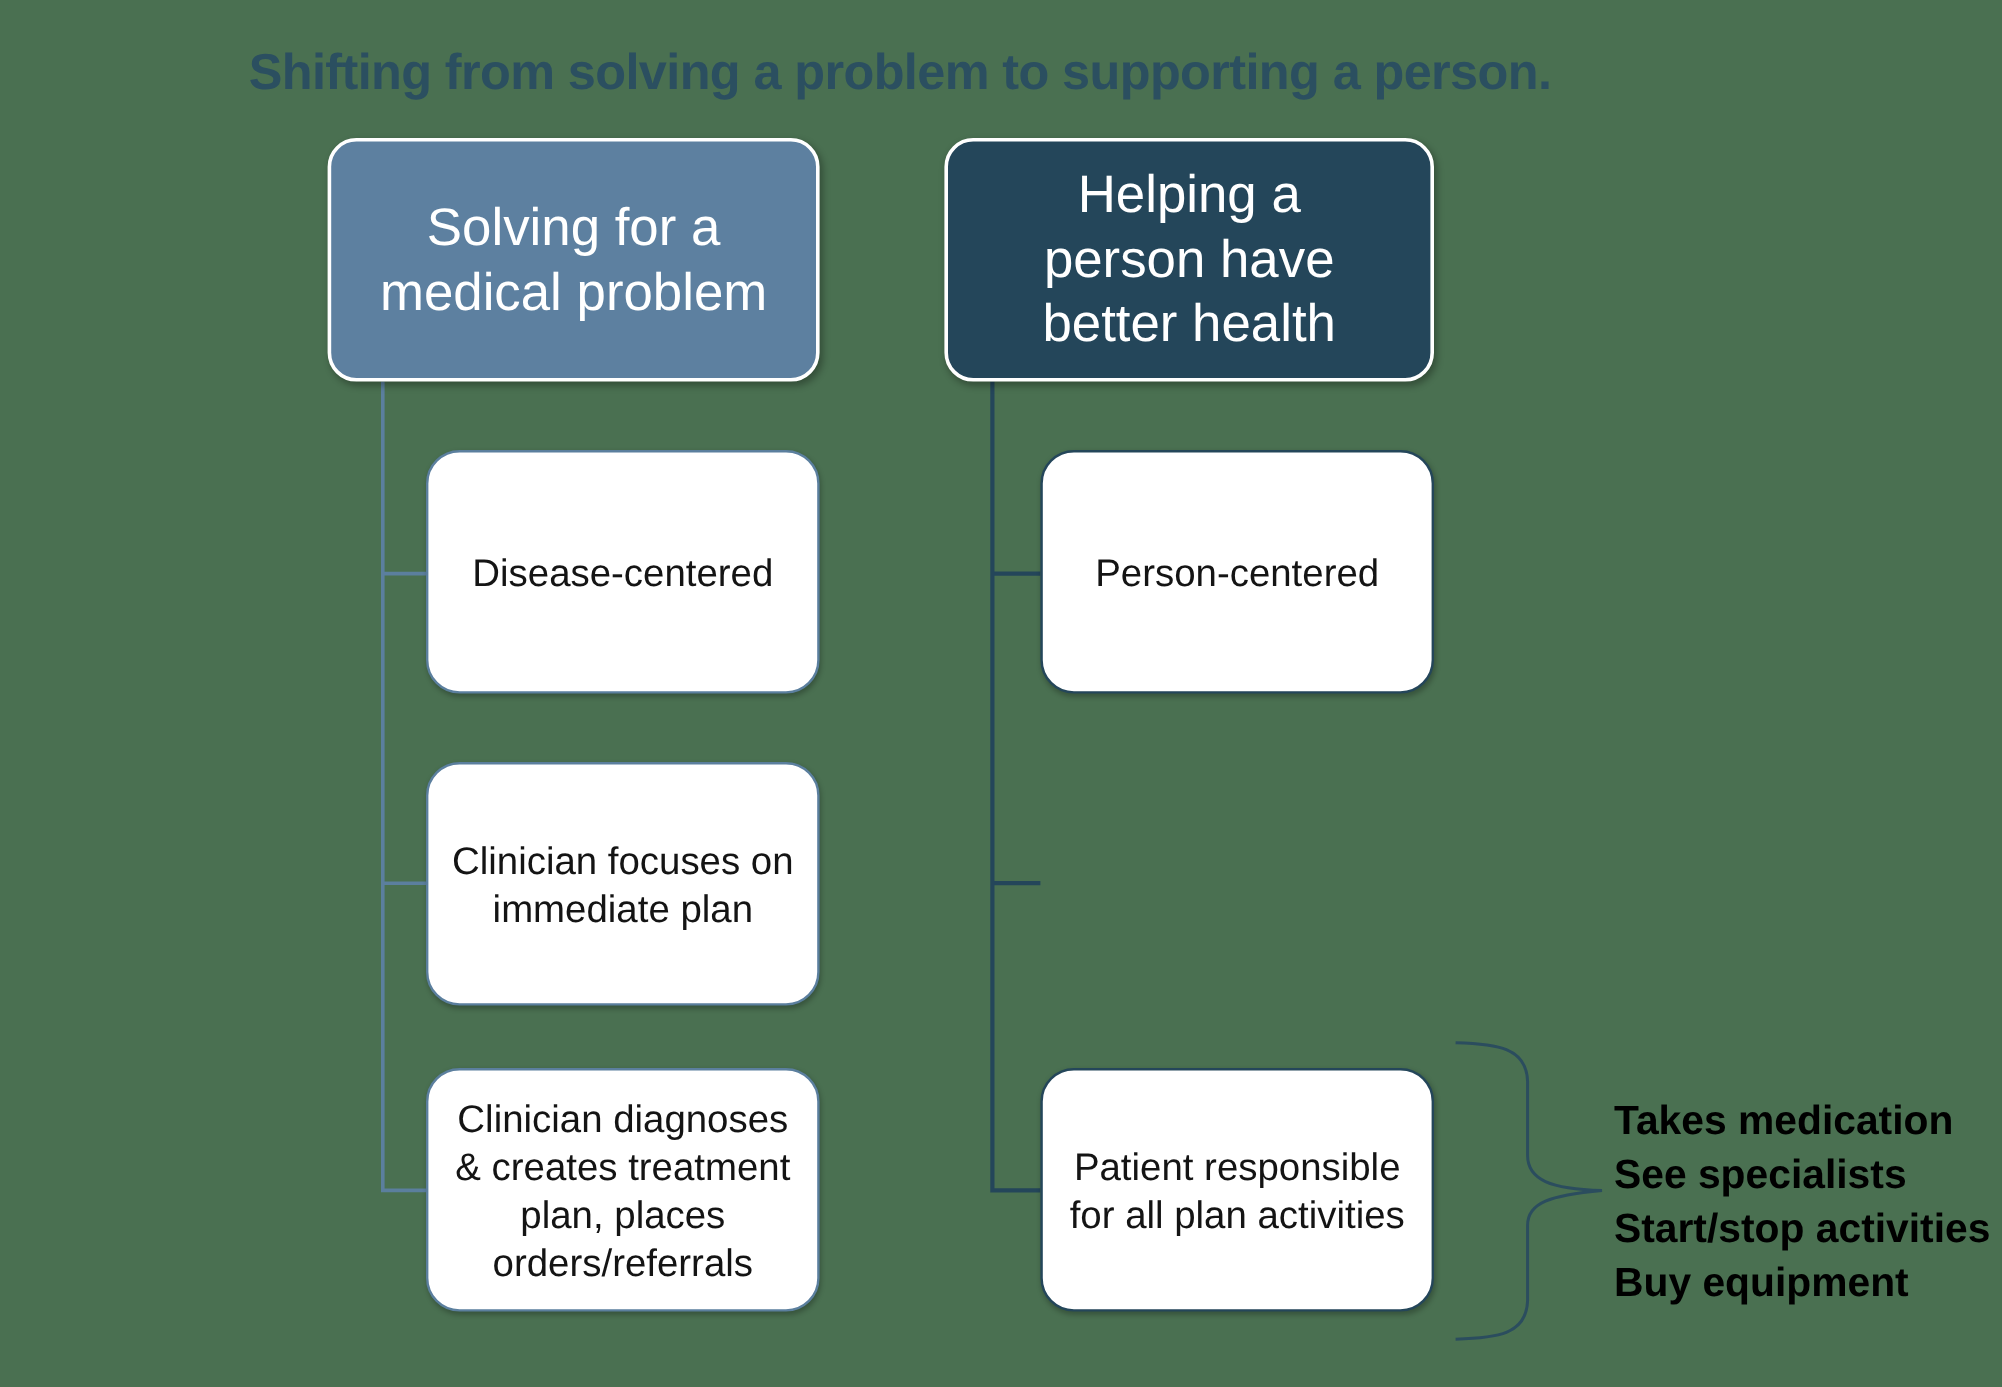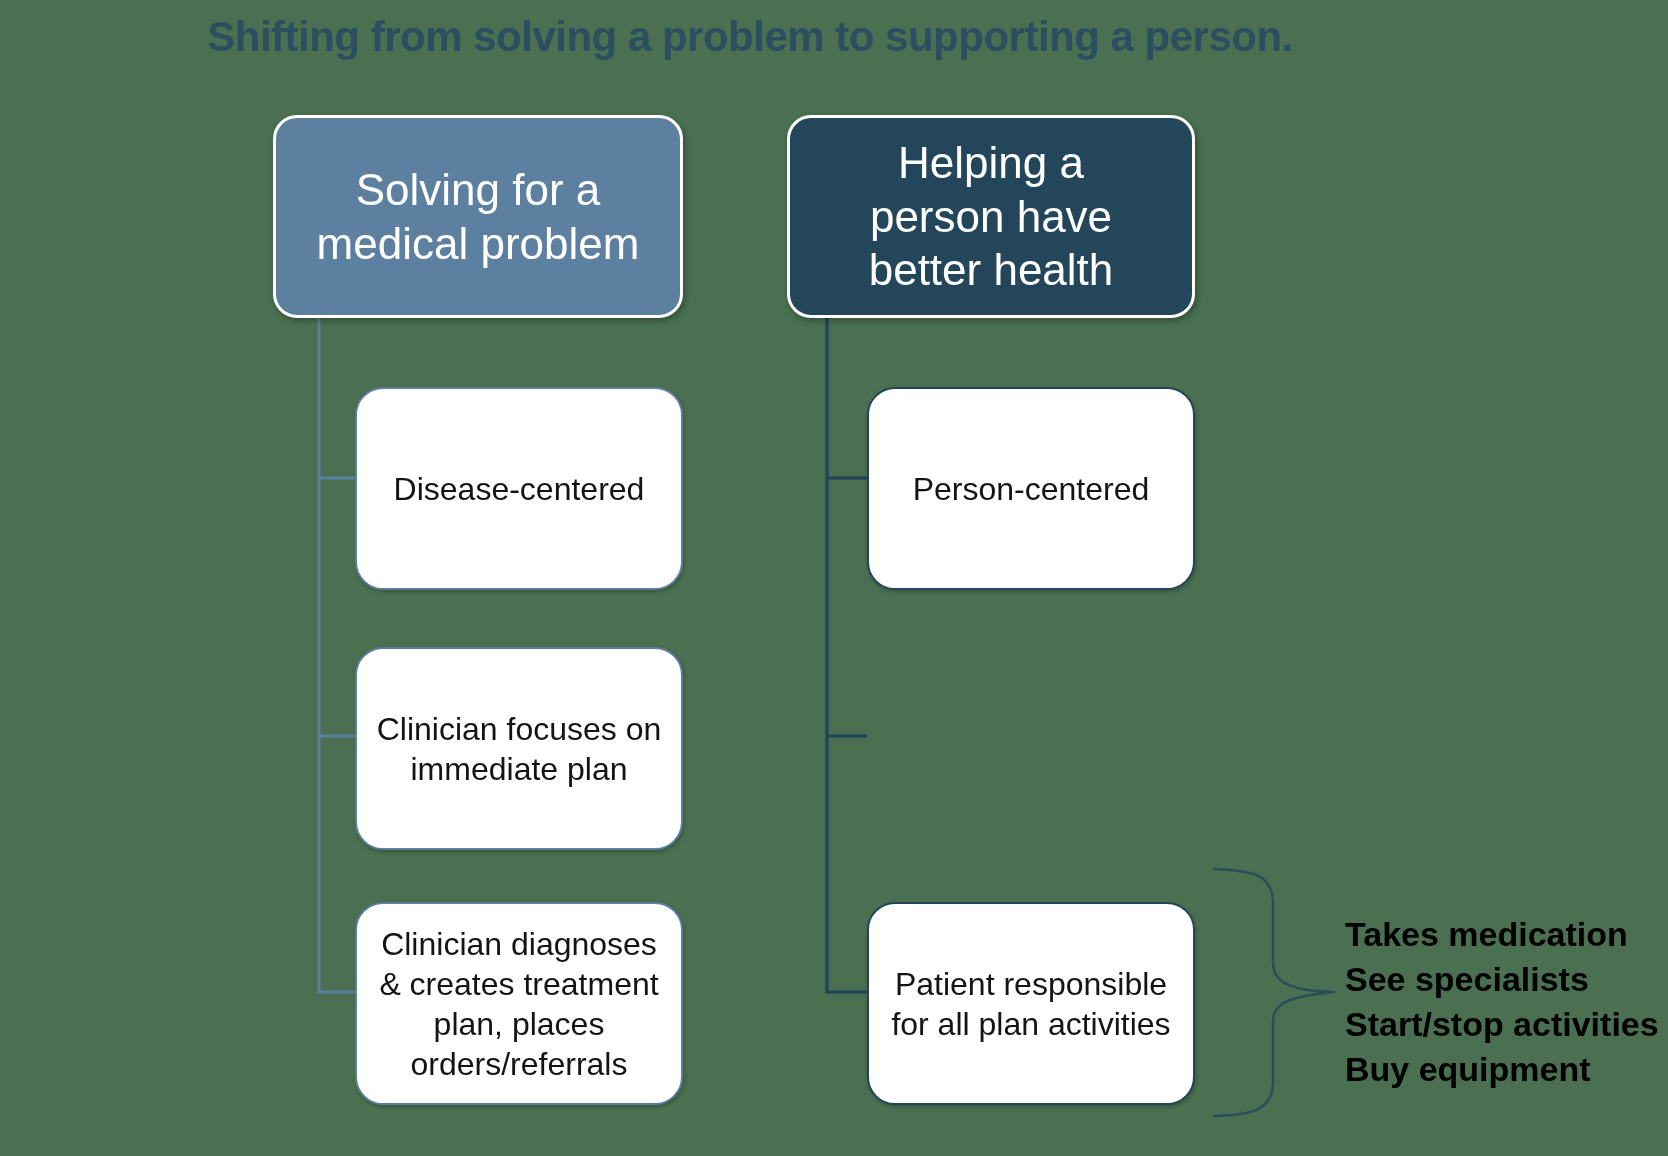--- a/index.html
+++ b/index.html
@@ -19,21 +19,21 @@
     font-family:"Liberation Sans","DejaVu Sans",sans-serif;
     background:var(--background);
   }
   .canvas{
     position:relative;
     width:1668px;height:1156px;
     background:var(--background);
     overflow:hidden;
   }
   .title{
-    position:absolute;left:0;top:13px;width:1500px;
+    position:absolute;left:0;top:36px;width:1500px;
     text-align:center;
     font-size:42px;font-weight:700;
     color:var(--title-text);
     letter-spacing:-0.5px;
   }
   .connector-layer{
     position:absolute;left:0;top:0;width:1668px;height:1156px;
   }
   .left-lines{stroke:var(--left-connector);stroke-width:3;fill:none;}
   .right-lines{stroke:var(--right-connector);stroke-width:3.5;fill:none;}
@@ -63,21 +63,20 @@
     position:absolute;
     box-sizing:border-box;
     width:328px;height:203px;
     background:var(--child-fill);
     border-radius:28px;
     display:flex;align-items:center;justify-content:center;
     text-align:center;
     color:var(--child-text);
     font-size:32px;line-height:1.25;
     box-shadow:1px 2px 4px rgba(0,0,0,0.25);
-    margin-top:12px;
   }
   .child-left{left:355px;border:2.5px solid var(--left-connector);padding:0 14px;}
   .child-right{left:867px;border:2.5px solid var(--right-connector);padding:0 6px;}
   .row-1{top:375px;}
   .row-2{top:635px;}
   .row-3{top:890px;}
   .annotation{
     position:absolute;left:1345px;top:880px;
     font-size:34px;font-weight:700;
     line-height:45px;

